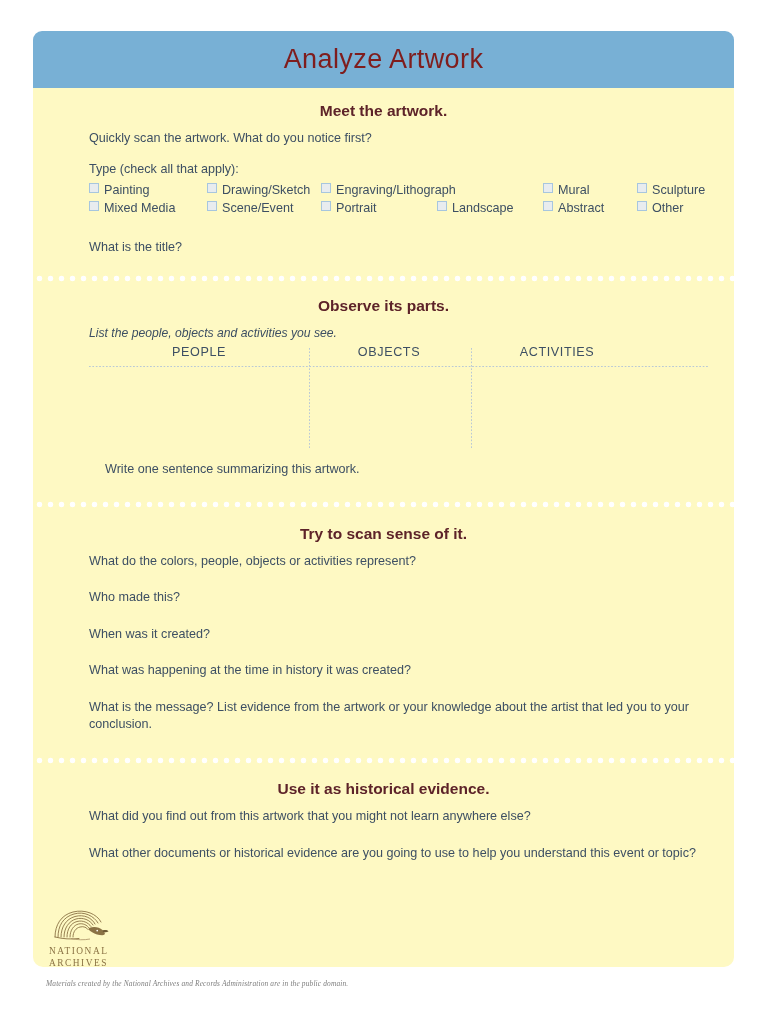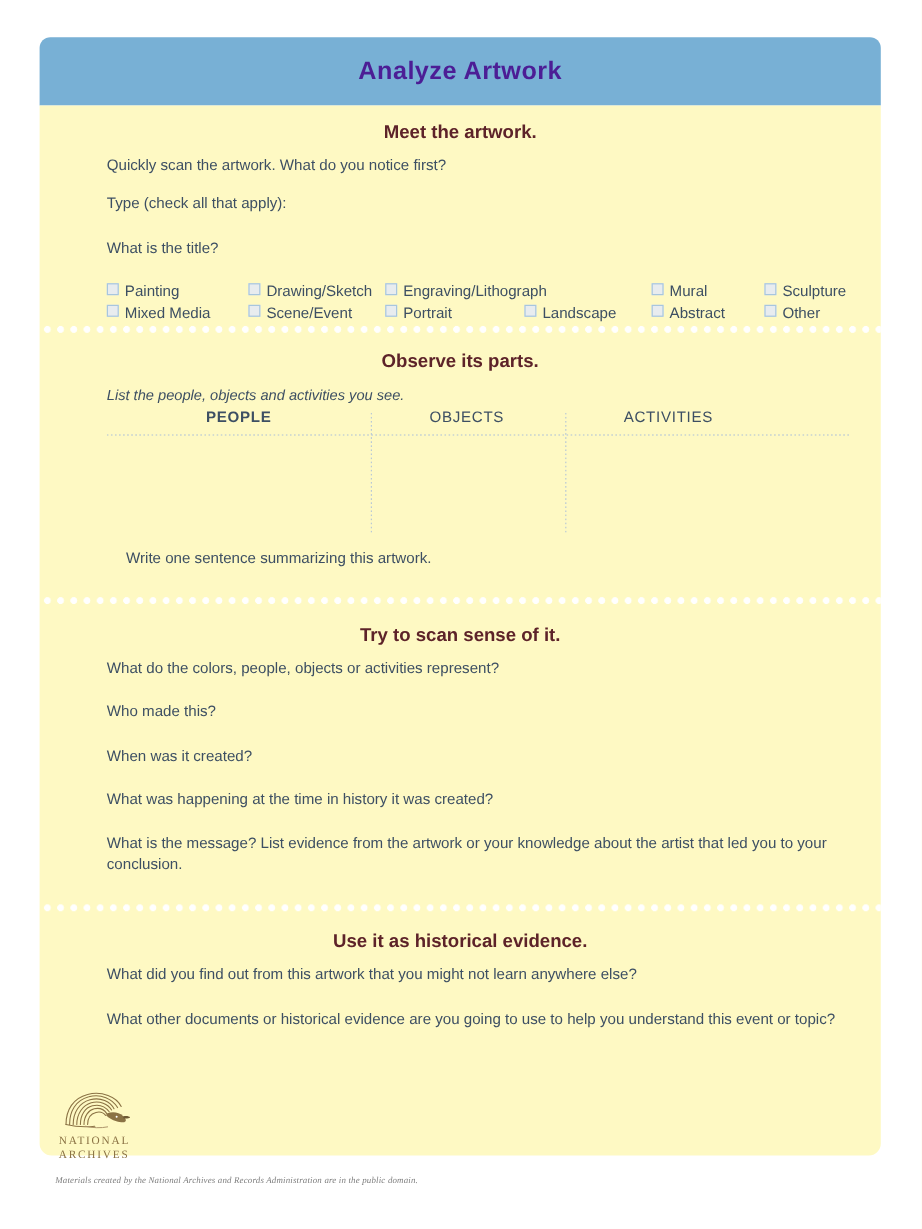--- a/index.html
+++ b/index.html
@@ -25,23 +25,23 @@
   
   .header-bar {
     height: 57px;
     background: #78b0d5;
     border-radius: 9px 9px 0 0;
     display: flex;
     align-items: center;
     justify-content: center;
   }
   .header-title {
-    color: #4c1d95;
-    font-size: 21px;
-    font-weight: bold;
+    color: #7f1d1d;
+    font-size: 27px;
+    font-weight: normal;
     letter-spacing: 0.4px;
   }
 
   
   .panel {
     background: #fef9c3;
     border-radius: 0 0 10px 10px;
     padding: 0 0 14px 0;
     position: relative;
   }
@@ -195,51 +195,51 @@
   </div>
 
   <div class="panel">
 
     <div class="section">
       <div class="section-title">Meet the artwork.</div>
 
       <div class="body-text q">Quickly scan the artwork. What do you notice first?</div>
 
       <div class="body-text type-label" style="margin-top:14px;">Type (check all that apply):</div>
-
-      <div class="body-text q" style="margin-top:22px; margin-bottom:18px;">What is the title?</div>
 
       <div class="body-text" style="padding-right:0;">
         <div class="cb-row">
           <span class="cb cb-abs" style="left:0px;"><span class="box"></span><span>Painting</span></span>
           <span class="cb cb-abs" style="left:118px;"><span class="box"></span><span>Drawing/Sketch</span></span>
           <span class="cb cb-abs" style="left:232px;"><span class="box"></span><span>Engraving/Lithograph</span></span>
           <span class="cb cb-abs" style="left:454px;"><span class="box"></span><span>Mural</span></span>
           <span class="cb cb-abs" style="left:548px;"><span class="box"></span><span>Sculpture</span></span>
         </div>
         <div class="cb-row">
           <span class="cb cb-abs" style="left:0px;"><span class="box"></span><span>Mixed Media</span></span>
           <span class="cb cb-abs" style="left:118px;"><span class="box"></span><span>Scene/Event</span></span>
           <span class="cb cb-abs" style="left:232px;"><span class="box"></span><span>Portrait</span></span>
           <span class="cb cb-abs" style="left:348px;"><span class="box"></span><span>Landscape</span></span>
           <span class="cb cb-abs" style="left:454px;"><span class="box"></span><span>Abstract</span></span>
           <span class="cb cb-abs" style="left:548px;"><span class="box"></span><span>Other</span></span>
         </div>
       </div>
+
+      <div class="body-text q" style="margin-top:22px; margin-bottom:18px;">What is the title?</div>
     </div>
 
     <div class="divider"></div>
 
     <div class="section">
       <div class="section-title">Observe its parts.</div>
 
       <div class="body-text italic-note" style="margin-bottom:4px;">List the people, objects and activities you see.</div>
 
       <div class="table-wrap">
-        <div class="col-head" style="left:110px; width:112px;font-weight:bold;">PEOPLE</div>
+        <div class="col-head" style="left:110px; width:112px;">PEOPLE</div>
         <div class="col-head" style="left:300px; width:112px;">OBJECTS</div>
         <div class="col-head" style="left:468px; width:112px;">ACTIVITIES</div>
 
         <div class="head-rule"></div>
 
         <div class="vrule" style="left:276px;"></div>
         <div class="vrule" style="left:438px;"></div>
 
         <div style="position:absolute; left:56px; top:24px; width:620px; height:86px;"></div>
       </div>

